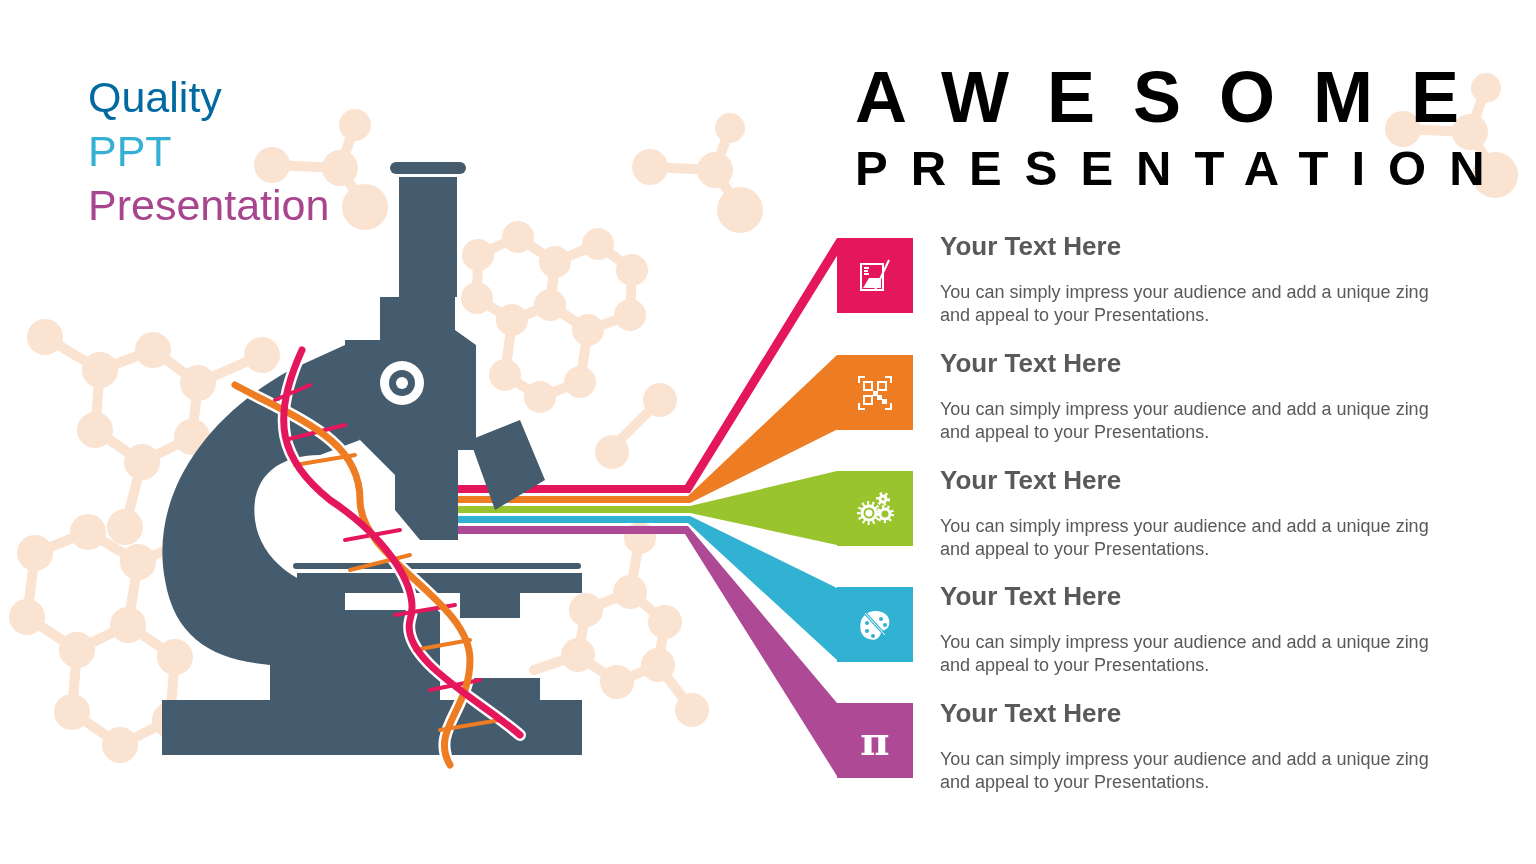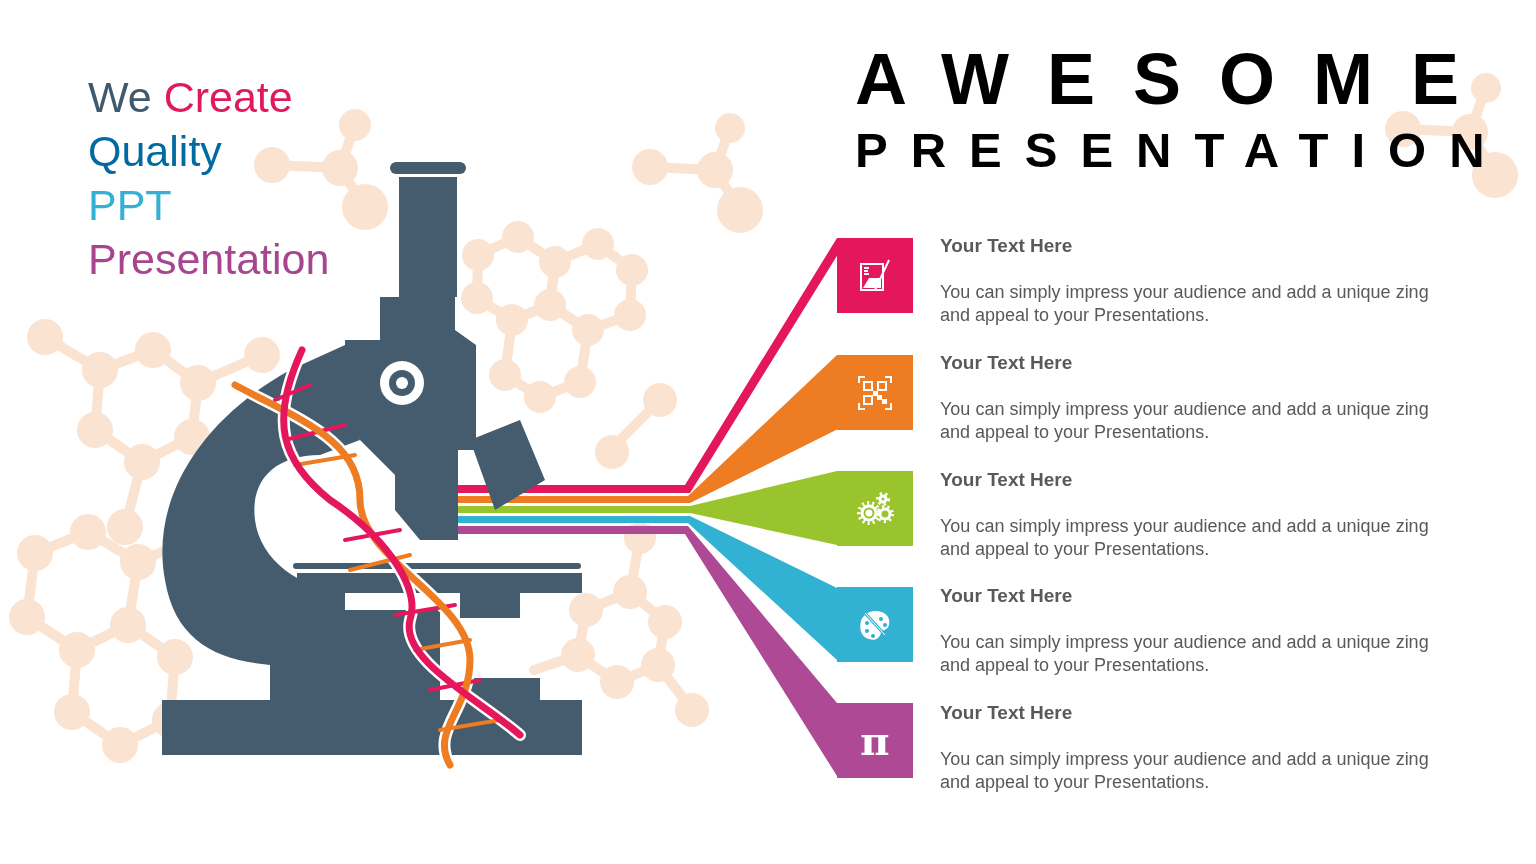--- a/index.html
+++ b/index.html
@@ -1,25 +1,25 @@
 <!DOCTYPE html>
 <html><head>
   <meta charset="utf-8">
   <style>
     * { margin: 0; padding: 0; box-sizing: border-box; }
     html, body { width: 1536px; height: 864px; overflow: hidden; background: #ffffff; }
     body { position: relative; font-family: "Liberation Sans", sans-serif; }
     .layer { position: absolute; left: 0; top: 0; width: 1536px; height: 864px; }
     .tagline { position: absolute; left: 88px; top: 70px; font-size: 43px; line-height: 54px; font-family: "Liberation Sans", sans-serif; }
     .tagline div { white-space: nowrap; }
-    .title { position: absolute; left: 855px; top: 40px; width: 580px; font-family: "Liberation Sans", sans-serif; font-weight: bold; color: #000; }
+    .title { position: absolute; left: 855px; top: 58px; width: 580px; font-family: "Liberation Sans", sans-serif; font-weight: bold; color: #000; }
     .title .t1 { font-size: 72px; letter-spacing: 38px; line-height: 78px; white-space: nowrap; }
     .title .t2 { font-size: 49px; letter-spacing: 23px; line-height: 60px; white-space: nowrap; margin-top: 2px; }
     .item { position: absolute; left: 940px; width: 520px; }
-    .item-heading { font-size: 19px; font-weight: bold; color: #595959; line-height: 22px; }
+    .item-heading { font-size: 26px; font-weight: bold; color: #595959; line-height: 22px; }
     .item-body { font-size: 18px; color: #595959; line-height: 23px; margin-top: 24px; }
     .box { position: absolute; left: 837px; width: 76px; height: 75px; display: flex; align-items: center; justify-content: center; }
     .box svg { width: 40px; height: 40px; }
     .pi { color: #fff; font-family: "DejaVu Serif", serif; font-size: 40px; font-weight: bold; line-height: 1; }
   </style>
 </head>
 <body>
 
 <svg class="layer" viewBox="0 0 1536 864">
   <g stroke="#fbe3d2" stroke-width="10" fill="#fbe3d2" stroke-linecap="round">
@@ -178,21 +178,20 @@
       <line x1="415" y1="650" x2="470" y2="640" stroke="#ee7c22"></line>
       <line x1="430" y1="690" x2="480" y2="680" stroke="#e5175c"></line>
       <line x1="440" y1="730" x2="500" y2="720" stroke="#ee7c22"></line>
     </g>
     <path d="M235,385 C300,420 360,440 360,500 C360,560 470,600 470,660 C470,710 430,730 450,765" stroke="#ee7c22" stroke-width="7"></path>
     <path d="M302,350 C270,420 280,460 330,500 C390,540 420,590 410,620 C400,660 480,700 520,735" stroke="#e5175c" stroke-width="7"></path>
   </g>
 </svg>
 
 <div class="tagline">
-  <div><span style="color:#3f5a6e">We </span><span style="color:#e0195c">Create</span></div>
   <div style="color:#0369a1">Quality</div>
   <div style="color:#33b0d3">PPT</div>
   <div style="color:#a8458f">Presentation</div>
 </div>
 
 <div class="title">
   <div class="t1">AWESOME</div>
   <div class="t2">PRESENTATION</div>
 </div>
 

